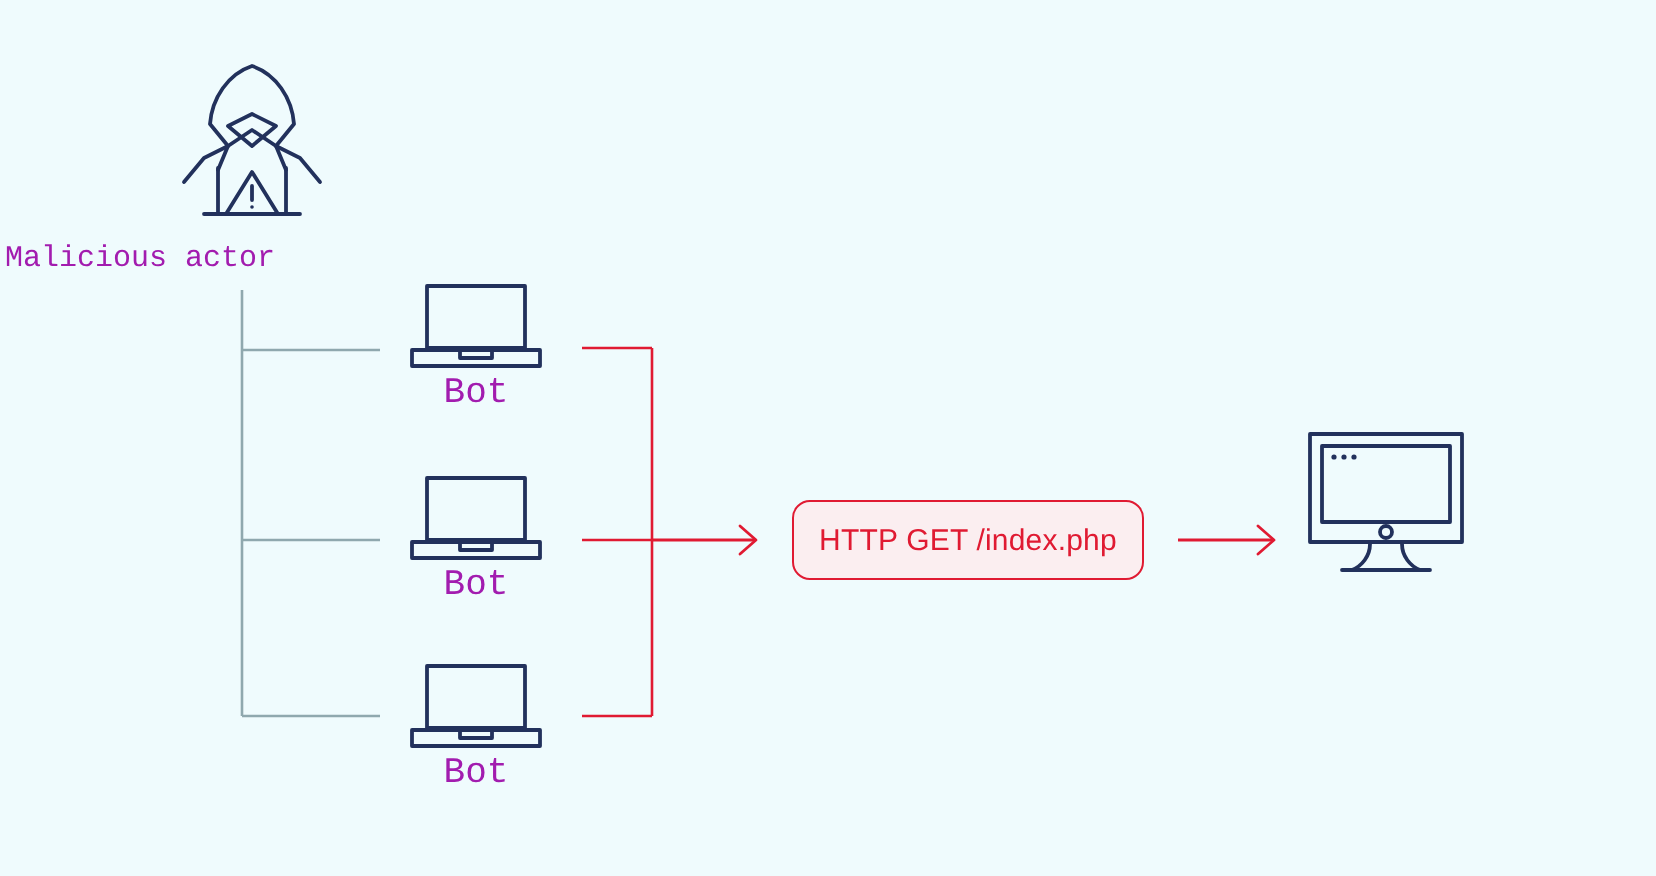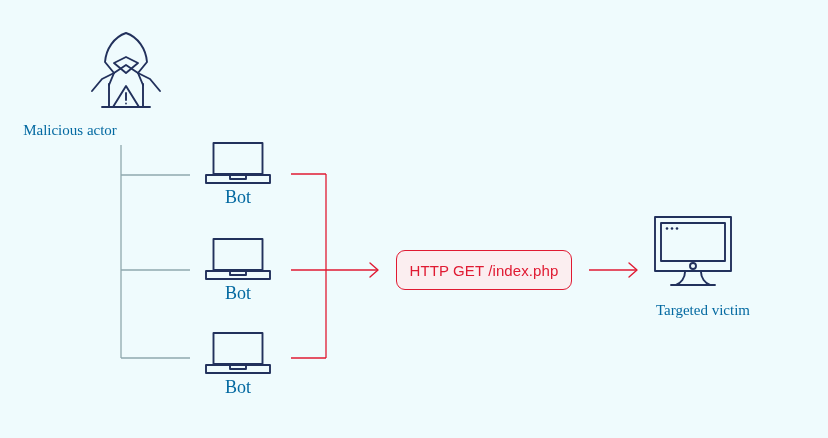--- a/index.html
+++ b/index.html
@@ -17,25 +17,25 @@
     position: relative;
     width: 828px;
     height: 438px;
     background: #effbfd;
   }
   .abs { position: absolute; }
 
   
   .label {
     position: absolute;
-    color: #0369a1;
+    color: #a21caf;
     font-size: 15px;
     line-height: 18px;
     white-space: nowrap;
-    font-family: Liberation Serif, serif;
+    font-family: Liberation Mono, monospace;
   }
   .label-center {
     text-align: center;
     transform: translateX(-50%);
   }
 
   
   #actor-label { left: 70px; top: 121px; font-size: 15px; }
 
   
@@ -183,15 +183,14 @@
       <circle cx="26" cy="13.5" r="1.3" fill="#22315c" stroke="none"></circle>
 
       <circle cx="42" cy="51" r="3"></circle>
 
       <path d="M34 57 C34 63 30 68 25 70"></path>
       <path d="M50 57 C50 63 54 68 59 70"></path>
 
       <line x1="20" y1="70" x2="64" y2="70"></line>
     </g>
   </svg>
-  <div class="label label-center" id="victim-label">Targeted victim</div>
 
 </div>
 
 </body></html>

